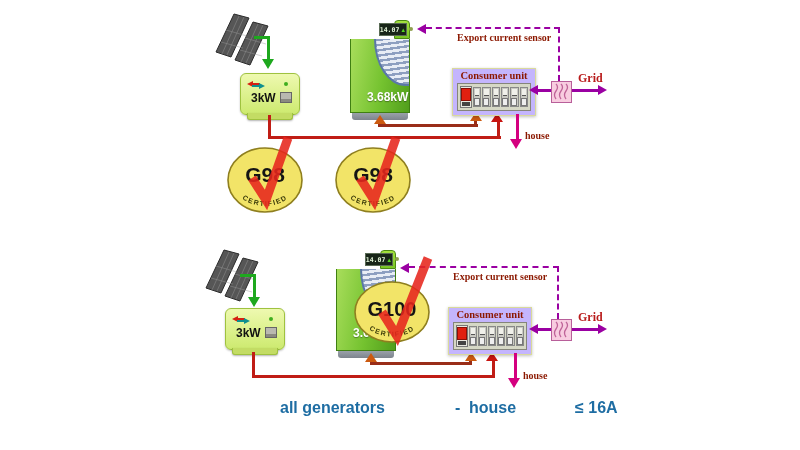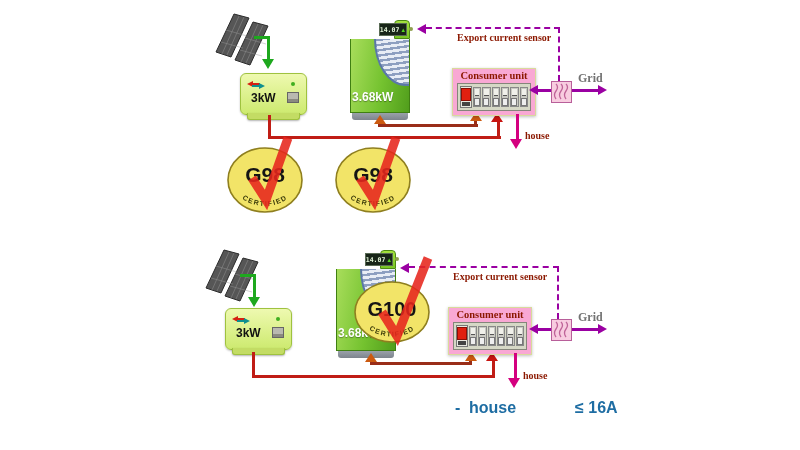--- a/index.html
+++ b/index.html
@@ -19,25 +19,25 @@
   
   .tri{position:absolute;width:0;height:0;}
   .tri-up-o{border-left:6px solid transparent;border-right:6px solid transparent;border-bottom:9px solid #cc5a10;}
   .tri-up-r{border-left:6px solid transparent;border-right:6px solid transparent;border-bottom:9px solid #c81410;}
   .tri-down-m{border-left:6.5px solid transparent;border-right:6.5px solid transparent;border-top:10px solid #d4007f;}
   .tri-down-g{border-left:6.5px solid transparent;border-right:6.5px solid transparent;border-top:10px solid #1ea81e;}
   .tri-left-p{border-top:5.5px solid transparent;border-bottom:5.5px solid transparent;border-right:9px solid #9a00a2;}
   .tri-right-p{border-top:5.5px solid transparent;border-bottom:5.5px solid transparent;border-left:9px solid #9a00a2;}
   
   .lbl-red{position:absolute;font:bold 10px "Liberation Serif",serif;color:#8b1800;white-space:nowrap;}
-  .lbl-grid{position:absolute;font:bold 12px "Liberation Serif",serif;color:#737373;white-space:nowrap;text-align:right;}
+  .lbl-grid{position:absolute;font:bold 12px "Liberation Serif",serif;color:#b91c1c;white-space:nowrap;text-align:right;}
   .foot{position:absolute;font:bold 16px "Liberation Sans",sans-serif;color:#1e6da3;white-space:nowrap;}
   
   .inverter{position:absolute;width:58px;height:40px;background:linear-gradient(#eef9b0,#cdea6f);
-            border:1.5px solid #9fc23f;border-radius:6px;box-shadow:0 1px 2px rgba(0,0,0,.25);padding-left:7px;}
+            border:1.5px solid #9fc23f;border-radius:6px;box-shadow:0 1px 2px rgba(0,0,0,.25);}
   .inv-ped{position:absolute;left:6px;right:6px;bottom:-6px;height:6px;background:#c3dc64;
            border:1px solid #9fc23f;border-top:none;border-radius:0 0 3px 3px;box-shadow:0 1px 2px rgba(0,0,0,.3);}
   .inv-label{position:absolute;left:10px;top:17px;font:bold 12px "Liberation Sans",sans-serif;color:#111;}
   .inv-meter{position:absolute;right:7px;top:18px;width:10px;height:9px;background:#b9b9b0;
              border:1px solid #666;box-shadow:inset 0 -3px 0 #8a8a80;}
   .inv-dot{position:absolute;right:11px;top:8px;width:4px;height:4px;border-radius:50%;background:#3fae1f;}
   .io{position:absolute;left:6px;top:6px;width:18px;height:9px;}
   .io .a1{position:absolute;left:0;top:1px;width:0;height:0;border-top:3px solid transparent;border-bottom:3px solid transparent;border-right:6px solid #d42013;}
   .io .a1t{position:absolute;left:5px;top:3px;width:8px;height:2px;background:#d42013;}
   .io .a2{position:absolute;right:0;top:3px;width:0;height:0;border-top:3px solid transparent;border-bottom:3px solid transparent;border-left:6px solid #0f8f8f;}
@@ -51,25 +51,25 @@
   .bat-display{position:absolute;right:2px;top:2px;width:26px;height:11px;background:#182518;
                border:1px solid #5a6b55;display:flex;align-items:center;justify-content:center;gap:1px;}
   .bat-display .dv{font:bold 6.5px "DejaVu Sans Mono",monospace;color:#e4f6d8;}
   .bat-display .up{font-size:6px;color:#54d41f;line-height:1;}
   .bat-body{position:relative;background:linear-gradient(100deg,#a8dd5b 0%,#74c22f 55%,#519e1c 100%);
             border:1px solid #3f7f12;border-top:none;overflow:hidden;}
   .vent{position:absolute;top:0;right:0;width:33px;height:45px;
         background:repeating-linear-gradient(172deg,#8d9fc0 0 2.4px,#e8edf5 2.4px 5.2px);
         border-left:2px solid #5a77a8;border-bottom:2px solid #5a77a8;
         border-bottom-left-radius:90% 100%;}
-  .bat-label{position:absolute;left:1px;font:bold 12px "Liberation Sans",sans-serif;color:#fff;
+  .bat-label{position:absolute;left:16px;font:bold 12px "Liberation Sans",sans-serif;color:#fff;
              text-shadow:0 1px 1px rgba(0,0,0,.35);}
   .bat-base{height:7px;background:linear-gradient(#9aa1aa,#7d848d);margin:0 2px;border-radius:0 0 3px 3px;}
   
-  .cunit{position:absolute;width:82px;height:46px;background:#f9a8d4;border:1px solid #d9d99c;
+  .cunit{position:absolute;width:82px;height:46px;background:#c4b5fd;border:1px solid #d9d99c;
          box-shadow:0 1px 3px rgba(0,0,0,.25);}
   .cu-title{text-align:center;font:bold 10.5px "Liberation Serif",serif;color:#8b1800;margin-top:1px;}
   .cu-panel{position:absolute;left:4px;right:4px;top:14px;height:26px;background:#d6d8c6;
             border:1px solid #85857a;display:flex;align-items:center;gap:1px;padding:0 2px;}
   .cu-main{width:10px;height:20px;background:#e8e8e0;border:1px solid #777;}
   .cu-main-sw{width:8px;height:11px;margin:1px auto 0;background:#e02010;border:1px solid #8a0f06;}
   .cu-main-lbl{width:8px;height:4px;margin:1px auto 0;background:#444;}
   .cu-brk{width:8px;height:18px;border:1px solid #888;background:#c9c9c2;}
   .cu-brk .t{height:6px;margin:1px;background:#f0f0ea;border-bottom:1px solid #555;}
   .cu-brk .b{width:4px;height:6px;margin:2px auto 0;background:#eee;border:1px solid #777;}
@@ -338,17 +338,18 @@
 
     <svg class="badge" style="left:350px;top:252px" width="86" height="104" viewBox="0 0 86 104">
       <ellipse cx="42" cy="60" rx="37" ry="30" fill="#f2e468" stroke="#8f7f1f" stroke-width="1.6"></ellipse>
       <text x="42" y="64" class="badge-code" style="font-size:20px">G100</text>
       <path id="certArc1a" d="M 9 64 A 34 27 0 0 0 75 64" fill="none"></path>
       <text class="badge-sub"><textPath href="#certArc1a" startOffset="50%">CERTIFIED</textPath></text>
       <path d="M 78 6 L 47 84 L 32 60" fill="none" stroke="#e6261c" stroke-width="9" opacity="0.88"></path>
     </svg>
   </div>
 
+  <span class="foot" style="left:280px;top:399px">all generators</span>
   <span class="foot" style="left:455px;top:399px">-</span>
   <span class="foot" style="left:469px;top:399px">house</span>
   <span class="foot" style="left:575px;top:399px">≤ 16A</span>
 
 </div>
 
 </body></html>

